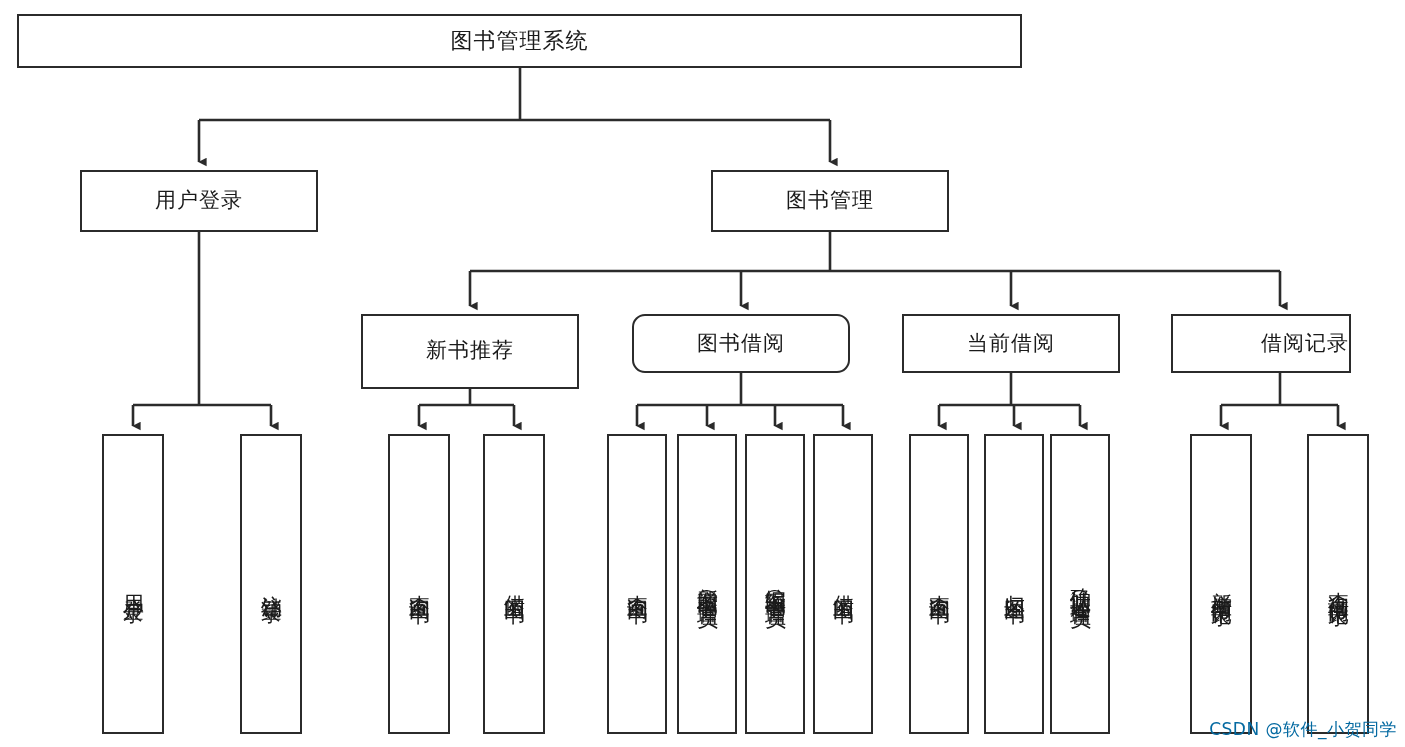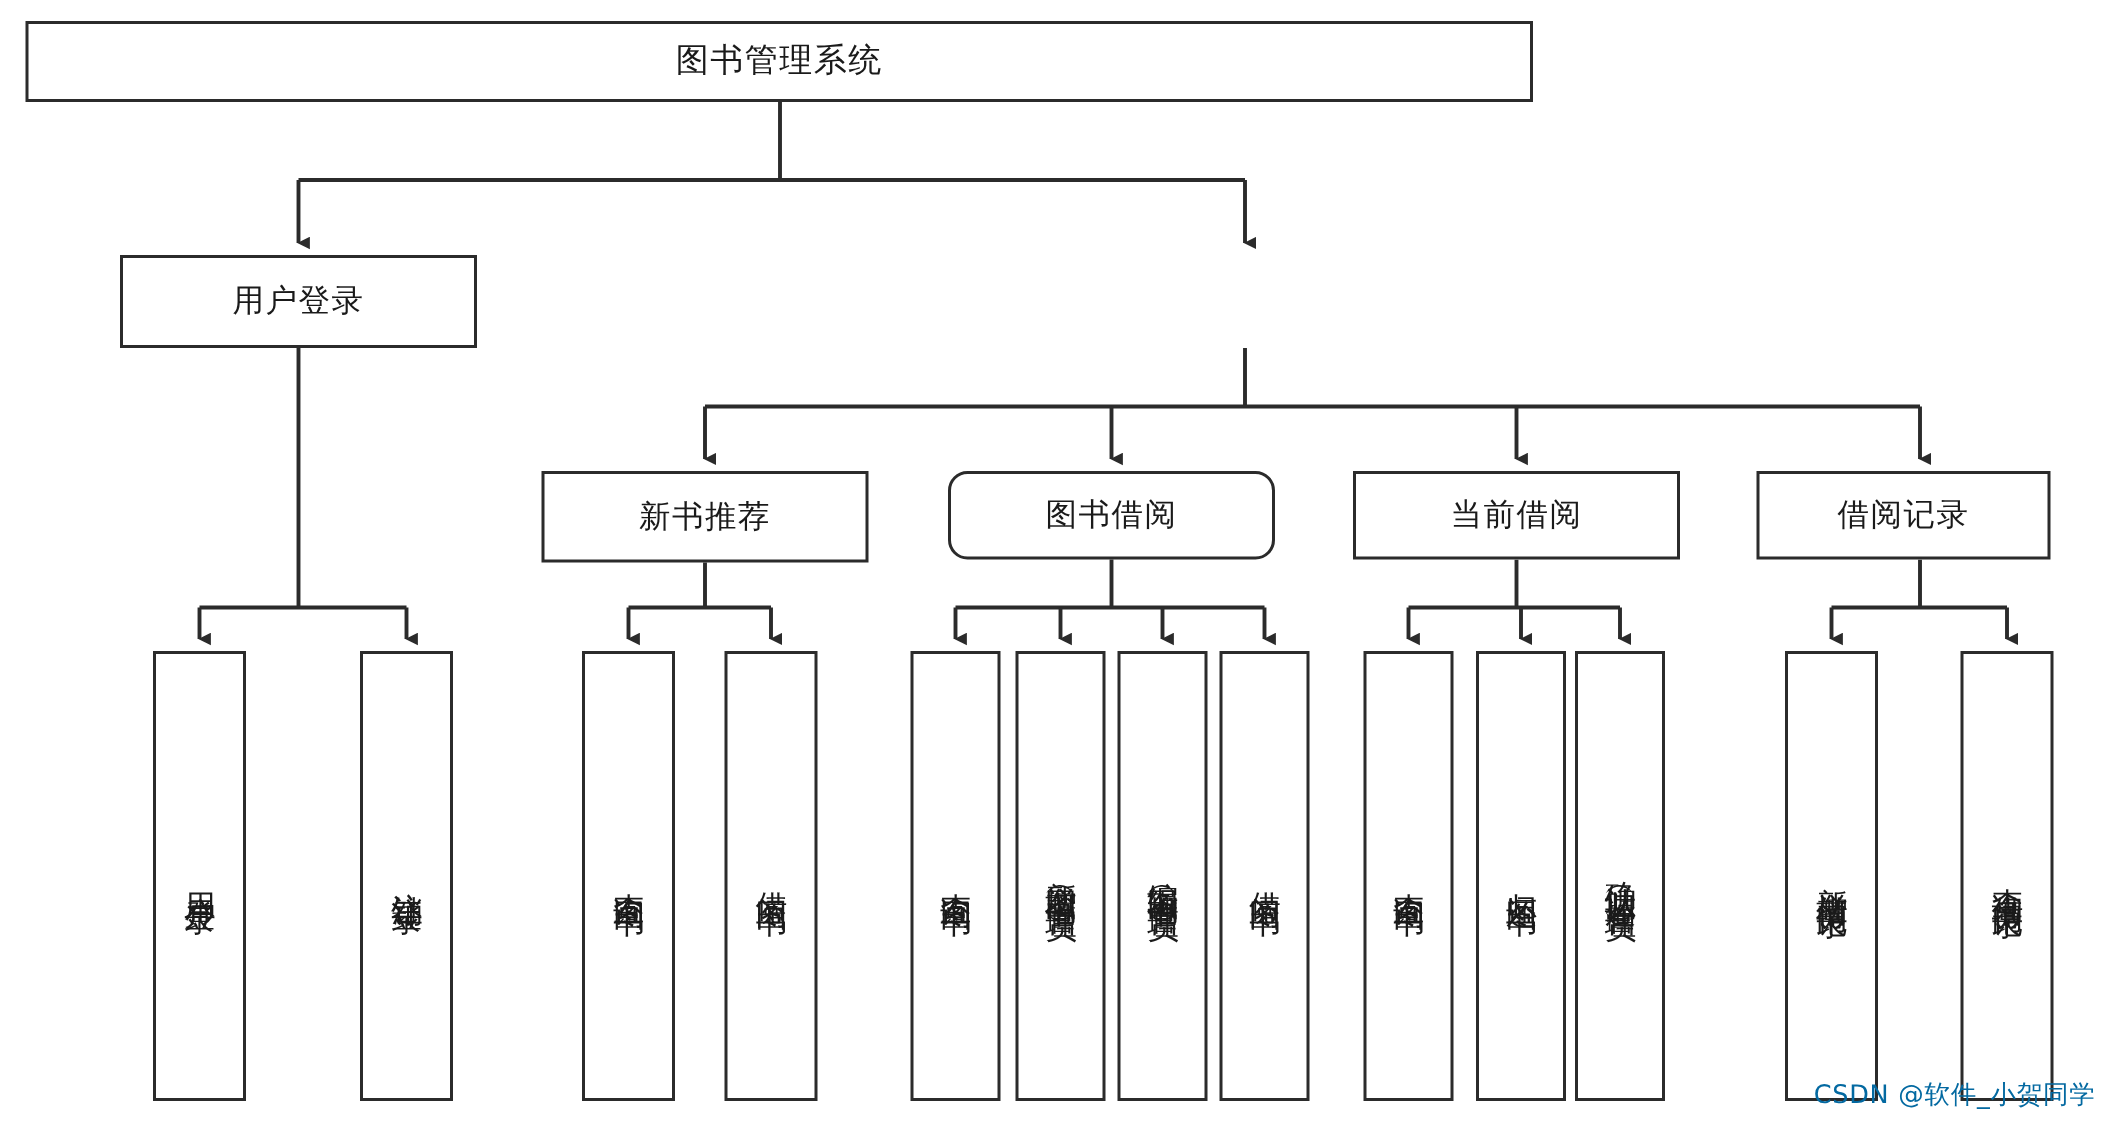--- a/index.html
+++ b/index.html
@@ -121,31 +121,34 @@
     </g>
   </svg>
 
   <div class="node horiz root" style="left:17px; top:14px; width:1005px; height:54px;">
     <span>图书管理系统</span>
   </div>
 
   <div class="node horiz" style="left:80px; top:170px; width:238px; height:62px;">
     <span>用户登录</span>
   </div>
+  <div class="node horiz" style="left:711px; top:170px; width:238px; height:62px;">
+    <span>图书管理</span>
+  </div>
 
-  <div class="node horiz" style="left:361px; top:314px; width:218px; height:61px;">
+  <div class="node horiz" style="left:361px; top:314px; width:218px; height:75px;font-family:Liberation Mono, monospace;">
     <span>新书推荐</span>
   </div>
   <div class="node horiz" style="left:632px; top:314px; width:218px; height:59px;border-radius:13px;">
     <span>图书借阅</span>
   </div>
   <div class="node horiz" style="left:902px; top:314px; width:218px; height:59px;">
     <span>当前借阅</span>
   </div>
-  <div class="node horiz" style="left:1171px; top:314px; width:196px; height:59px;">
+  <div class="node horiz" style="left:1171px; top:314px; width:180px; height:59px;justify-content:flex-end;">
     <span>借阅记录</span>
   </div>
 
   <div class="node vert" style="left:102px; top:434px; width:62px; height:300px;">
     <span class="vtext">用户登录</span>
   </div>
   <div class="node vert" style="left:240px; top:434px; width:62px; height:300px;">
     <span class="vtext">注销登录</span>
   </div>
 

